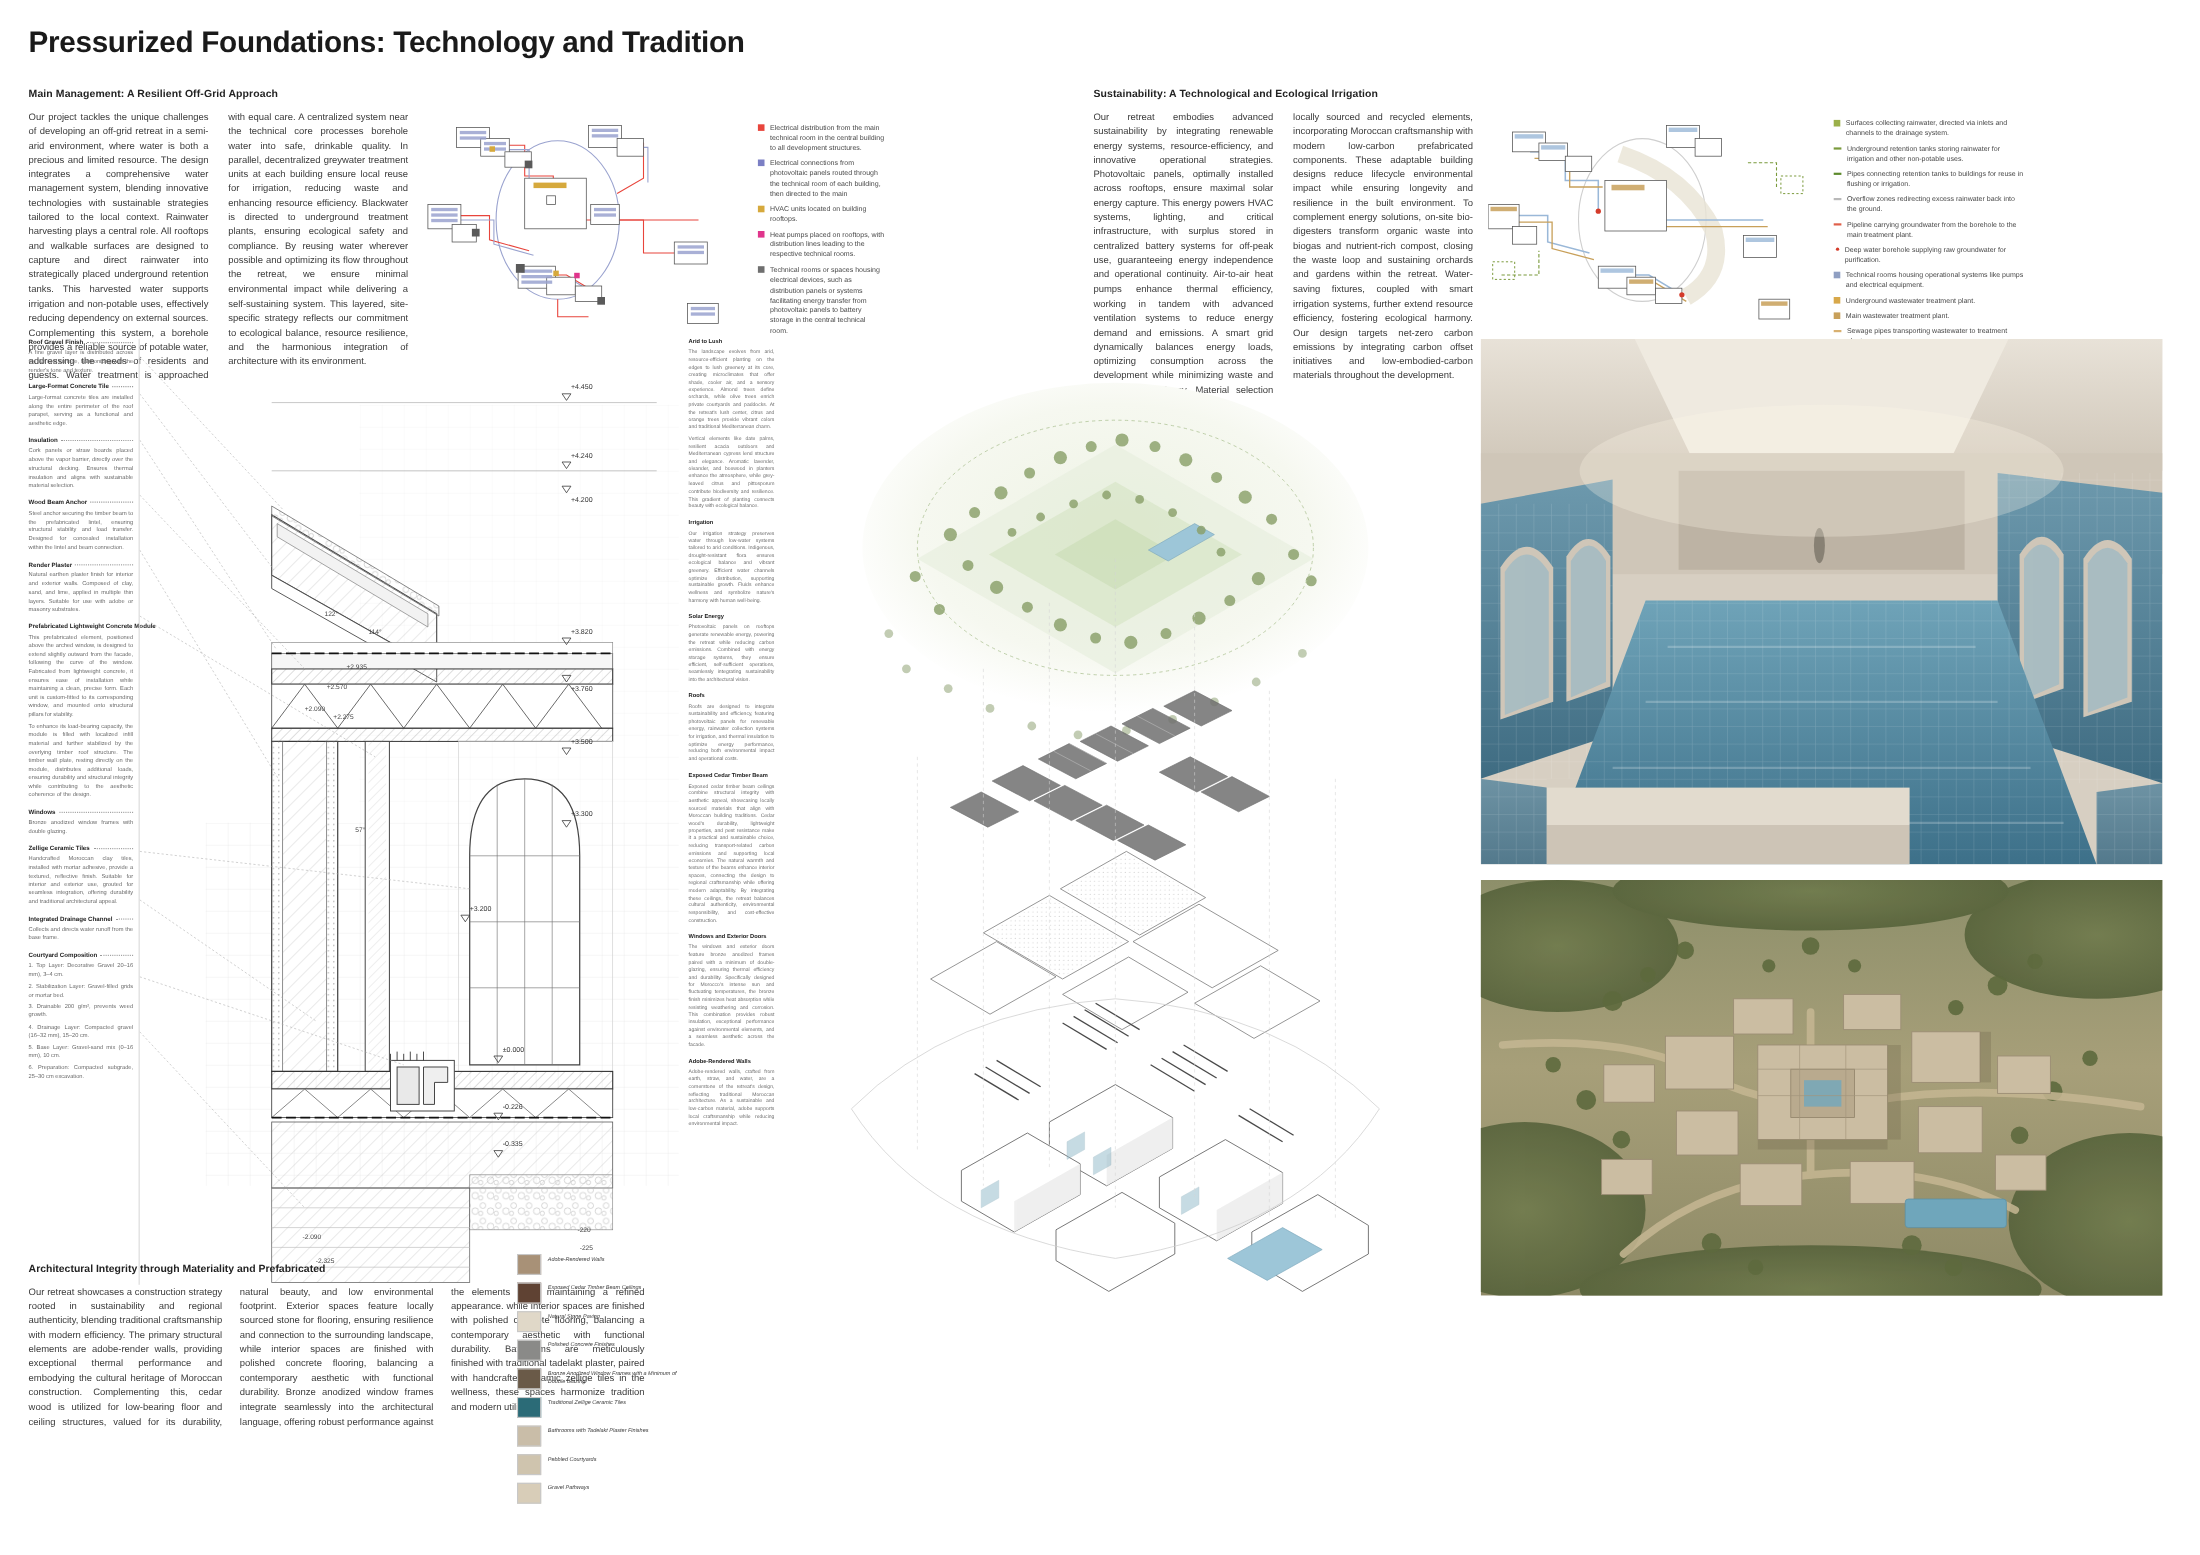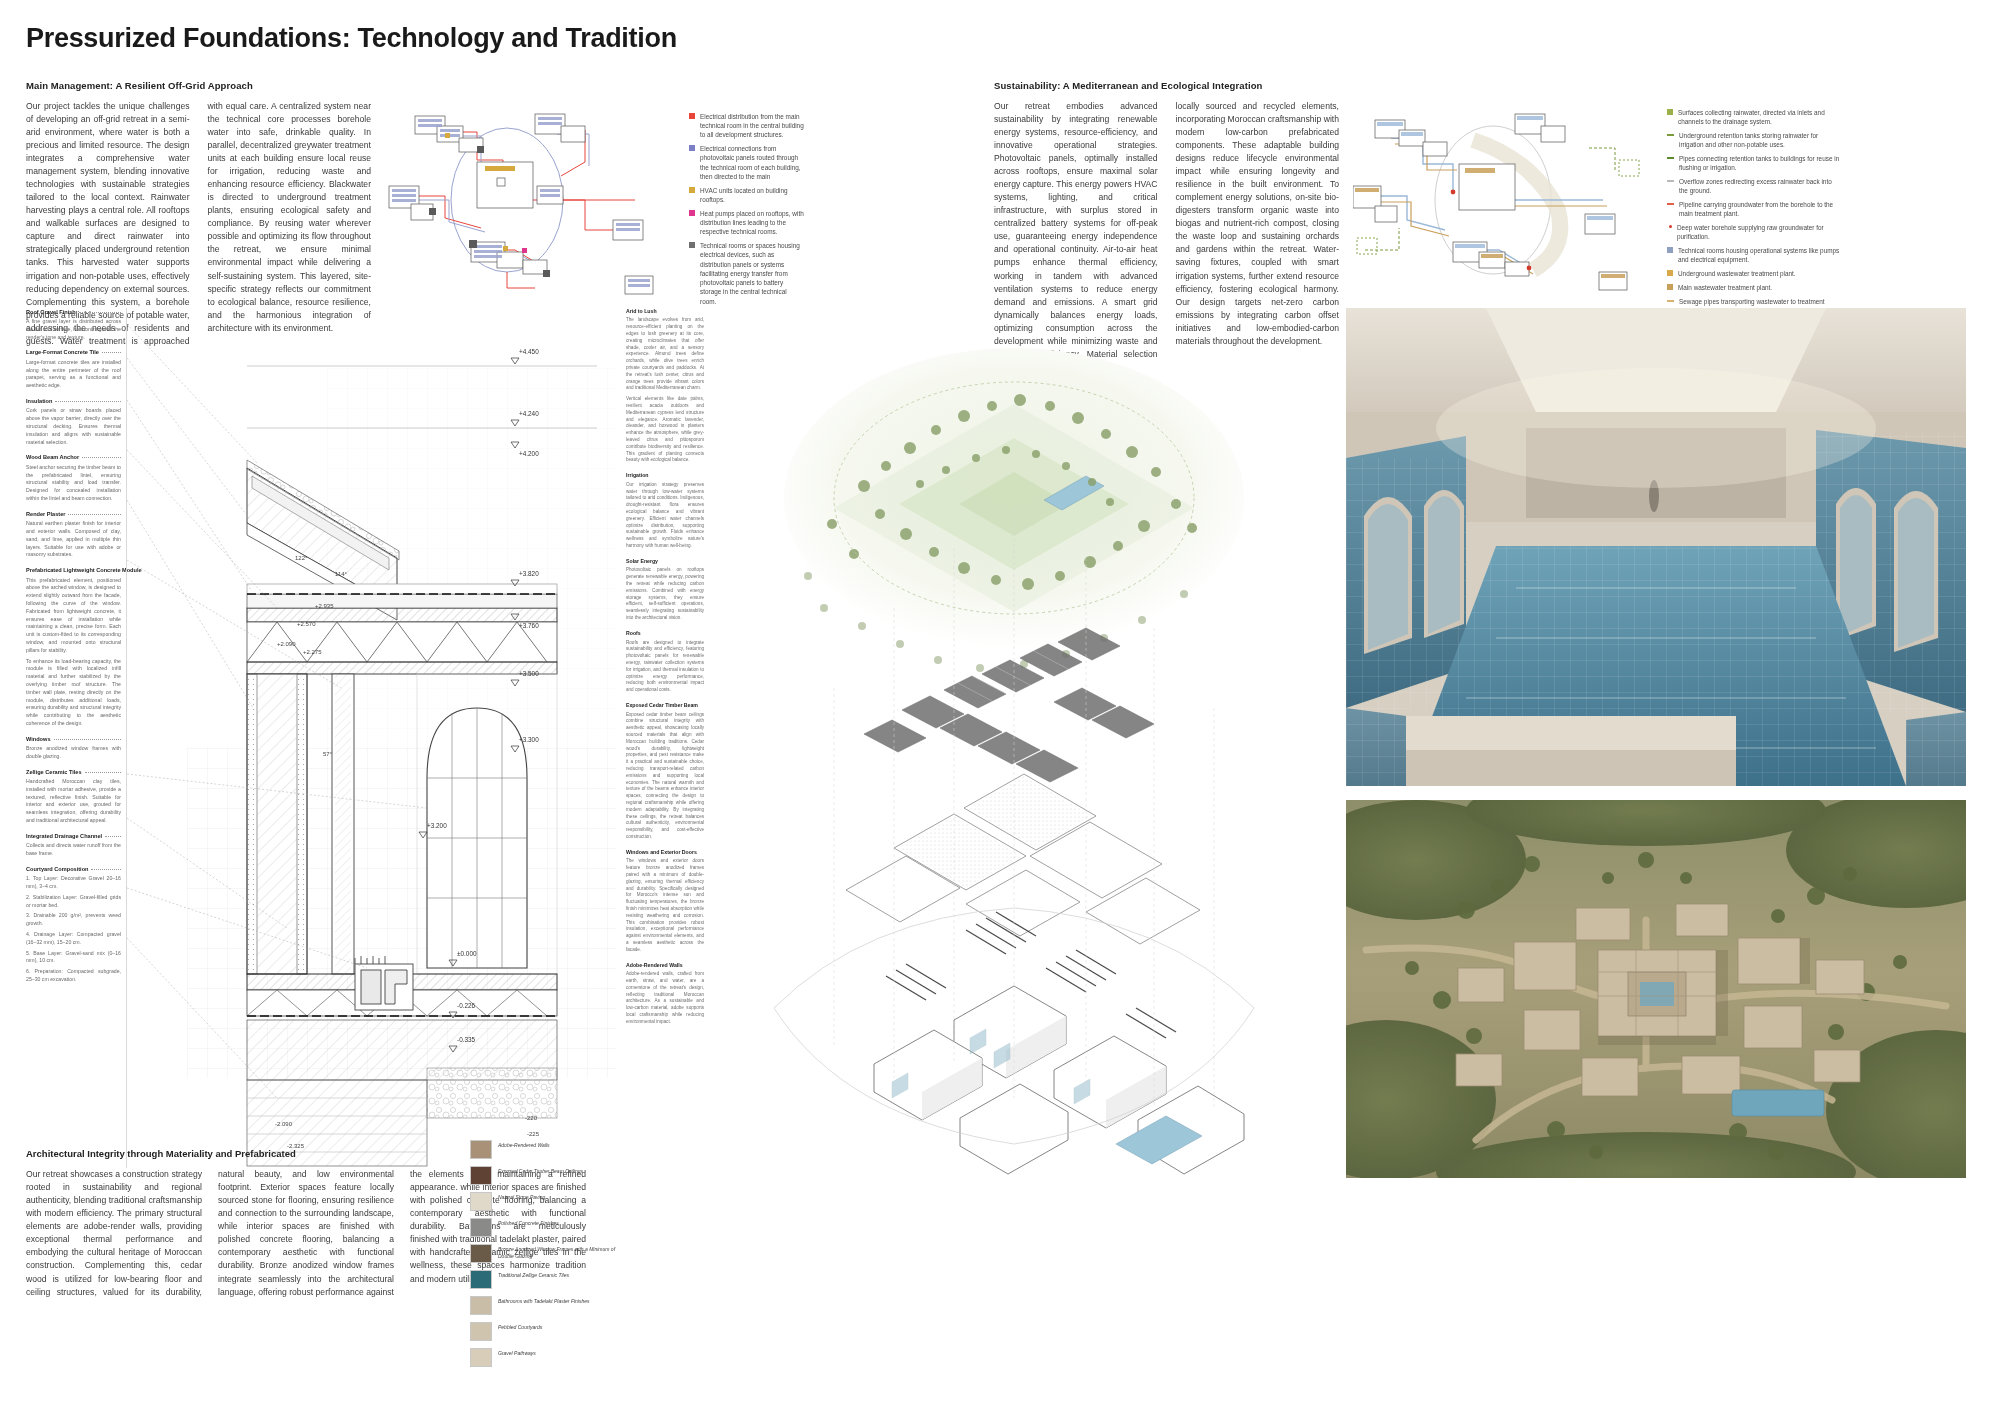--- a/index.html
+++ b/index.html
@@ -209,21 +209,21 @@
             </div>
           <div class="li">
               <span class="sw" style="background:#6f6f6f"></span>
               <span class="tx">Technical rooms or spaces housing electrical devices, such as distribution panels or systems facilitating energy transfer from photovoltaic panels to battery storage in the central technical room.</span>
             </div>
         </div>
       </div>
     </div>
 
     <div class="topcol-right">
-      <div class="sect-head">Sustainability: A Mediterranean and Ecological Integration</div>
+      <div class="sect-head">Sustainability: A Technological and Ecological Irrigation</div>
       <div class="topflex">
         <div class="two-col-r">
           <span>Our retreat embodies advanced sustainability by integrating renewable energy systems, resource-efficiency, and innovative operational strategies. Photovoltaic panels, optimally installed across rooftops, ensure maximal solar energy capture. This energy powers HVAC systems, lighting, and critical infrastructure, with surplus stored in centralized battery systems for off-peak use, guaranteeing energy independence and operational continuity. Air-to-air heat pumps enhance thermal efficiency, working in tandem with advanced ventilation systems to reduce energy demand and emissions. A smart grid dynamically balances energy loads, optimizing consumption across the development while minimizing waste and maximizing efficiency. Material selection</span>
           <span>locally sourced and recycled elements, incorporating Moroccan craftsmanship with modern low-carbon prefabricated components. These adaptable building designs reduce lifecycle environmental impact while ensuring longevity and resilience in the built environment. To complement energy solutions, on-site bio-digesters transform organic waste into biogas and nutrient-rich compost, closing the waste loop and sustaining orchards and gardens within the retreat. Water-saving fixtures, coupled with smart irrigation systems, further extend resource efficiency, fostering ecological harmony. Our design targets net-zero carbon emissions by integrating carbon offset initiatives and low-embodied-carbon materials throughout the development.</span>
         </div>
 
         <div class="diagram" style="width:300px;height:200px;position:relative;">
           <svg width="300" height="200" viewBox="0 0 300 200">
             <ellipse cx="140" cy="100" rx="58" ry="74" fill="none" stroke="#cfcfcf" stroke-width="1"></ellipse>
             <path d="M120 40 Q180 60 205 110 Q215 150 180 170" fill="none" stroke="#e8e4d4" stroke-width="16" opacity="0.8"></path>

